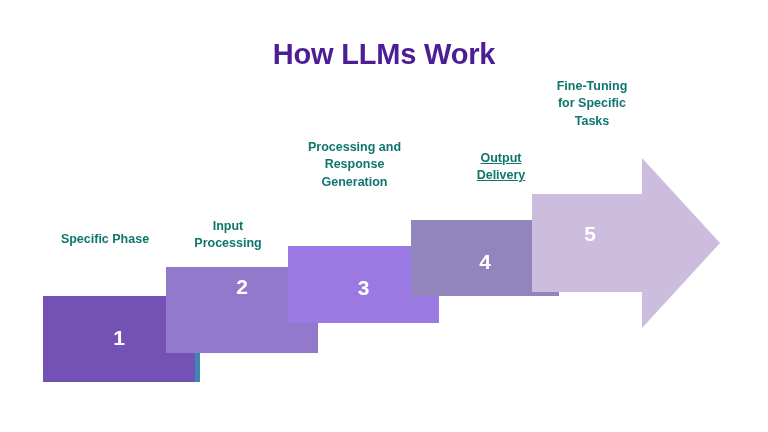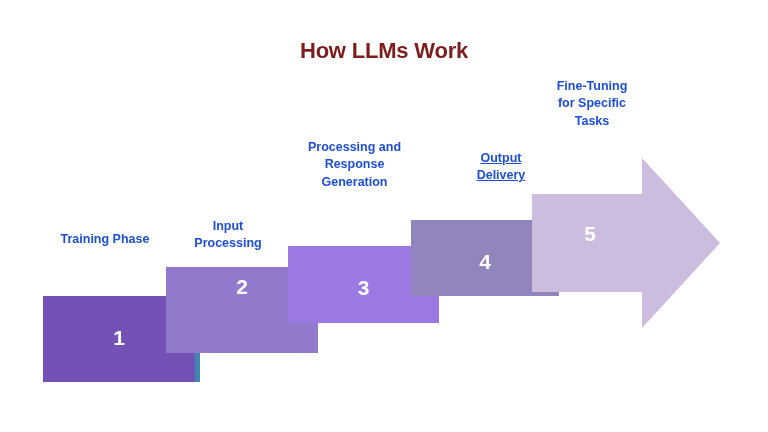--- a/index.html
+++ b/index.html
@@ -15,37 +15,37 @@
     font-family: "Liberation Sans", sans-serif;
     background: #ffffff;
   }
 
   #diagram-title {
     position: absolute;
     top: 38px;
     left: 0;
     width: 768px;
     text-align: center;
-    font-size: 22px;
+    font-size: 29px;
     font-weight: bold;
-    color: #7f1d1d;
+    color: #4c1d95;
     letter-spacing: -0.2px;
   }
 
   .stage {
     position: absolute;
   }
 
   
   .stage-caption {
     position: absolute;
     text-align: center;
     font-size: 12.5px;
     font-weight: bold;
-    color: #1d4ed8;
+    color: #0f766e;
     line-height: 1.38;
     white-space: normal;
   }
 
   
   .stage-block {
     position: absolute;
   }
 
   .stage-number {
@@ -68,21 +68,21 @@
     left: 526px;
     top: 158px;
   }
 </style>
 </head>
 <body>
 
 <div id="diagram-title">How LLMs Work</div>
 
 <div class="stage">
-  <div class="stage-caption" style="left:55px; top:231px; width:100px;">Training Phase</div>
+  <div class="stage-caption" style="left:55px; top:231px; width:100px;">Specific Phase</div>
   <div class="stage-shadow" style="left:166px; top:348px; border-left:34px solid transparent; border-bottom:34px solid #3f87b0;"></div>
   <div class="stage-block" style="left:43px; top:296px; width:152px; height:86px; background:#7451b5;"></div>
   <div class="stage-number" style="left:43px; top:326px; width:152px;">1</div>
 </div>
 
 <div class="stage">
   <div class="stage-caption" style="left:192px; top:182px; width:72px;margin-top:36px;">Input Processing</div>
   <div class="stage-shadow" style="left:287px; top:321px; border-left:31px solid transparent; border-bottom:31px solid #45a3d4;"></div>
   <div class="stage-block" style="left:166px; top:267px; width:152px; height:86px; background:#9279cb;"></div>
   <div class="stage-number" style="left:166px; top:275px; width:152px;">2</div>

